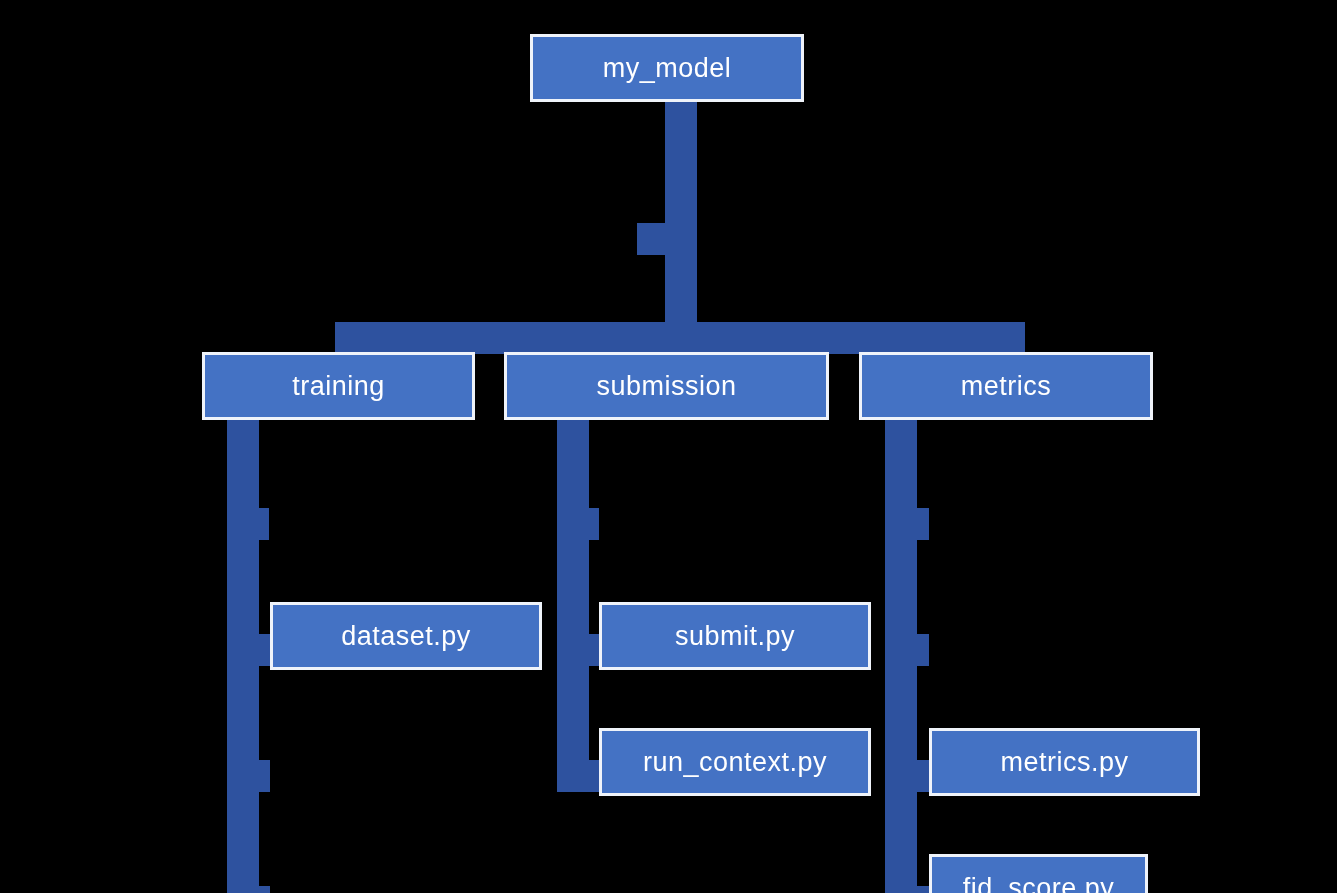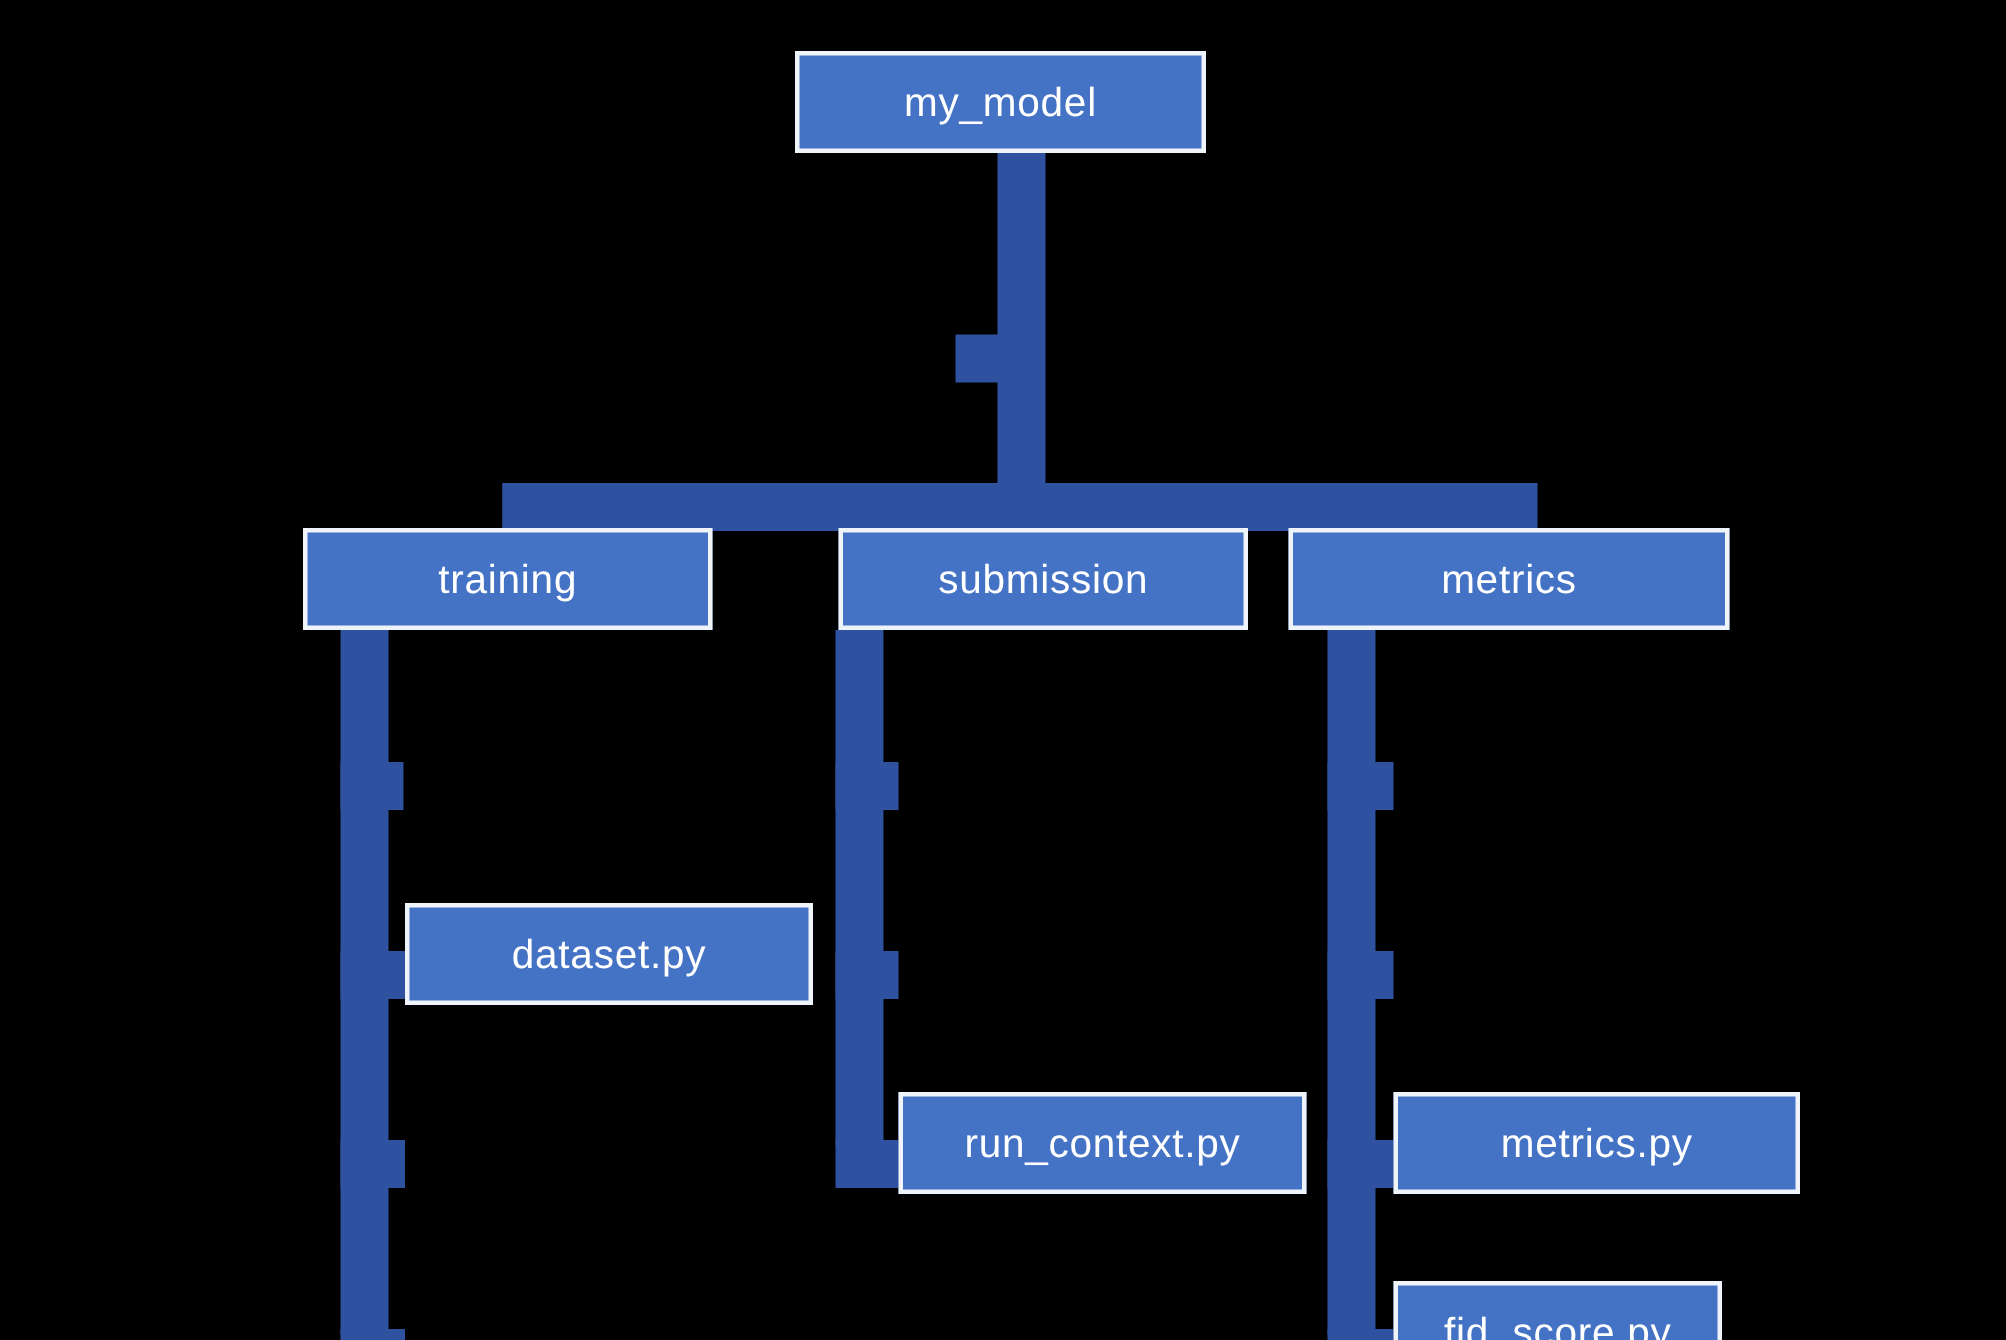--- a/index.html
+++ b/index.html
@@ -66,31 +66,34 @@
   <div class="line h" style="left:853px;top:728px;width:44px"></div>
   <div class="line h" style="left:853px;top:854px;width:44px"></div>
 
   <div class="node" style="left:498px;top:2px;width:274px;height:68px">
     <span>my_model</span>
   </div>
 
   <div class="node" style="left:170px;top:320px;width:273px;height:68px">
     <span>training</span>
   </div>
-  <div class="node" style="left:527px;top:320px;width:273px;height:68px">
+  <div class="node" style="left:472px;top:320px;width:325px;height:68px">
     <span>submission</span>
   </div>
   <div class="node" style="left:827px;top:320px;width:294px;height:68px">
     <span>metrics</span>
   </div>
 
   <div class="node" style="left:238px;top:570px;width:272px;height:68px">
     <span>dataset.py</span>
   </div>
 
+  <div class="node" style="left:567px;top:570px;width:272px;height:68px">
+    <span>submit.py</span>
+  </div>
   <div class="node" style="left:567px;top:696px;width:272px;height:68px">
     <span>run_context.py</span>
   </div>
 
   <div class="node" style="left:897px;top:696px;width:271px;height:68px">
     <span>metrics.py</span>
   </div>
   <div class="node" style="left:897px;top:822px;width:219px;height:68px">
     <span>fid_score.py</span>
   </div>

